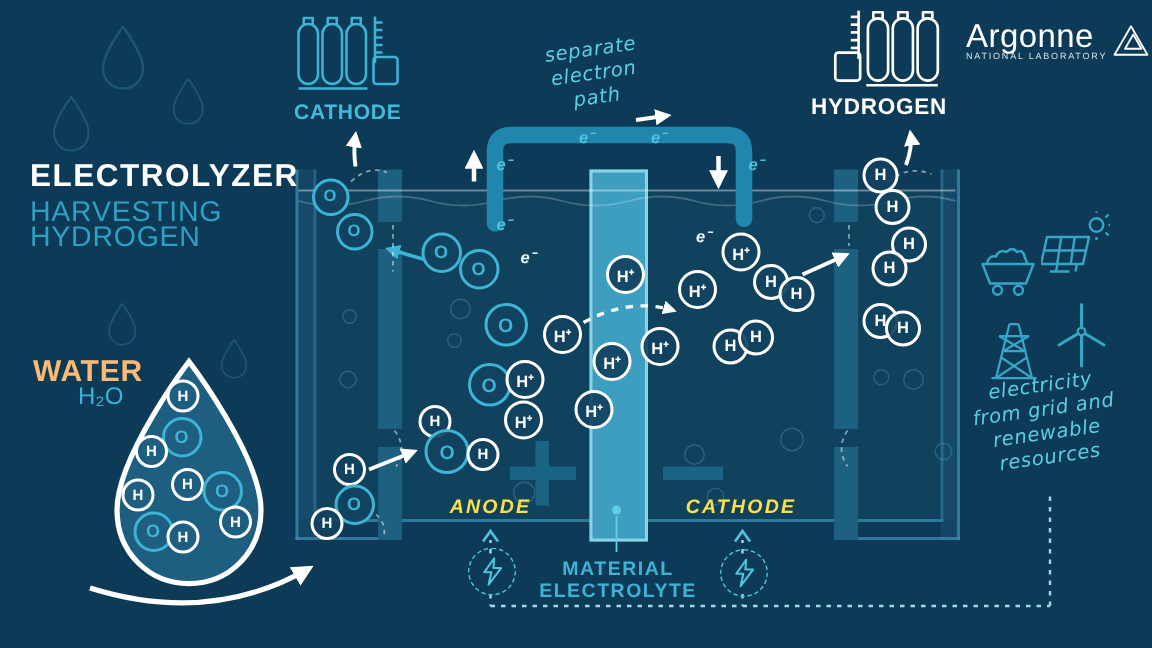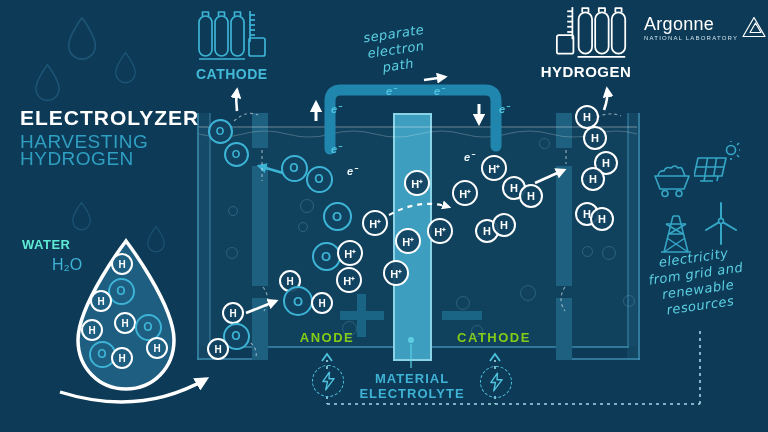--- a/index.html
+++ b/index.html
@@ -8,43 +8,43 @@
   .abs{position:absolute;}
   
   .liquid{left:199px;top:128px;width:438px;height:218px;background:#10425e;}
   .wall{background:rgba(62,140,175,0.75);}
   .wallfill{background:rgba(32,96,128,0.30);}
   .electrode{background:#1e6080;width:16px;}
   .ebar{left:393px;top:113px;width:39px;height:248px;background:#3d9ec0;border:2px solid rgba(152,220,236,0.85);box-sizing:border-box;}
   
   .t-main{color:#fff;font-size:21px;font-weight:bold;letter-spacing:1px;}
   .t-sub{color:#2f9fc2;font-size:19px;font-weight:400;letter-spacing:.5px;line-height:17px;}
-  .t-water{color:#5eead4;font-size:13px;font-weight:bold;letter-spacing:.5px;}
+  .t-water{color:#fdba74;font-size:20px;font-weight:bold;letter-spacing:.5px;}
   .t-h2o{color:#3fb3d6;font-size:16px;}
   .t-gas{font-weight:bold;letter-spacing:.5px;text-align:center;}
   .t-oxy{color:#43bad8;font-size:14px;}
   .t-hyd{color:#fff;font-size:15px;}
-  .t-node{color:#84cc16;font-size:13px;font-weight:bold;letter-spacing:1.5px;text-align:center;}
+  .t-node{color:#fde047;font-size:13px;font-weight:bold;letter-spacing:1.5px;text-align:center;font-style:italic;}
   .t-elec{color:#3fb3d6;font-size:13px;font-weight:bold;letter-spacing:1px;text-align:center;line-height:15px;}
   .hand{color:#5bcfe2;font-size:13px;font-style:italic;font-family:"DejaVu Sans",sans-serif;
         text-align:center;line-height:16px;letter-spacing:.5px;}
   .rot{transform:rotate(-8deg);}
   
   .mol{position:absolute;border-radius:50%;display:flex;align-items:center;justify-content:center;
        font-weight:bold;box-sizing:border-box;background:rgba(17,66,95,0.92);z-index:6;}
   .mO{border:2px solid #3db4d6;color:#3db4d6;}
   .mH{border:2px solid #ffffff;color:#ffffff;}
   .inDrop{background:#1d5e81;}
   .etext{position:absolute;font-size:11px;font-weight:bold;z-index:6;font-style:italic;}
   .bubble{position:absolute;border:1.5px solid rgba(120,190,215,0.25);border-radius:50%;z-index:3;}
   .bgdrop{position:absolute;z-index:1;}
   .boltcircle{position:absolute;width:30px;height:30px;border:1.5px dashed #4fc3de;border-radius:50%;
               display:flex;align-items:center;justify-content:center;z-index:6;}
   .signbar{position:absolute;background:#1a6486;z-index:4;}
-  .argname{color:#fff;font-size:18px;letter-spacing:.3px;line-height:18px;}
+  .argname{color:#fff;font-size:22px;letter-spacing:.3px;line-height:18px;}
   .argsub{color:#cfe3ec;font-size:6px;letter-spacing:1.2px;text-align:right;margin-top:2px;}
   svg{display:block;}
 </style>
 </head>
 <body>
 
 <div id="scene">
 
   <div class="abs liquid"></div>
 

